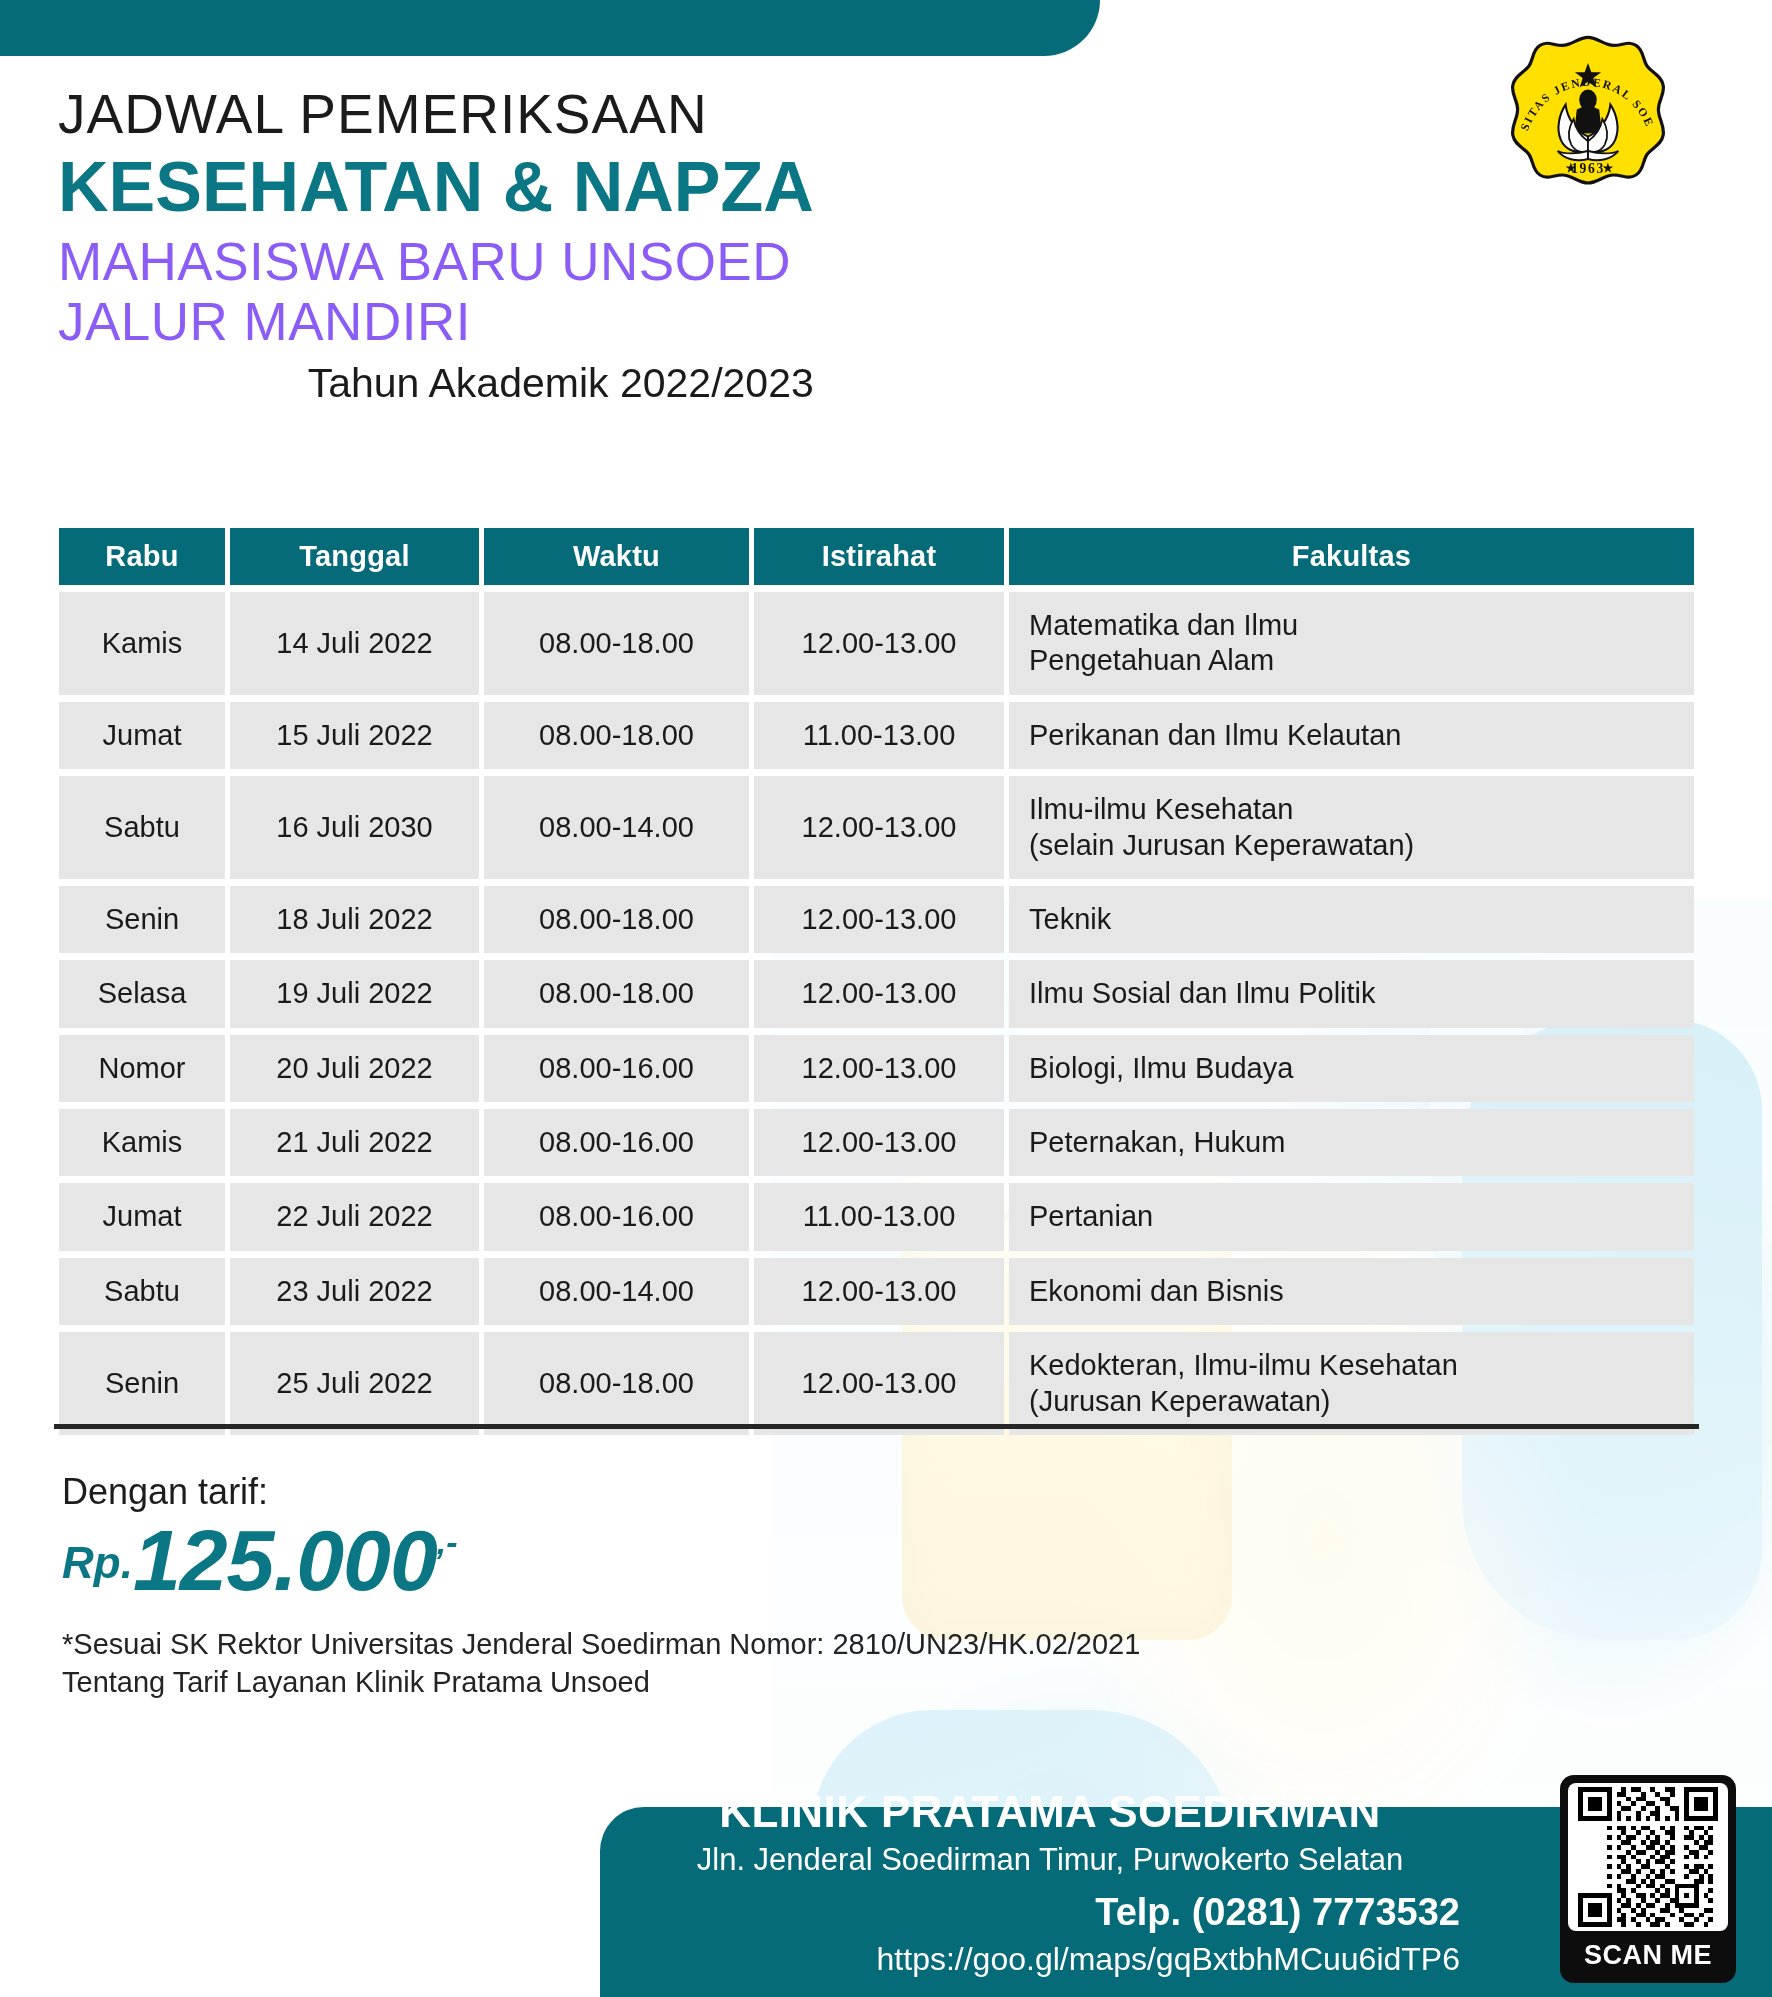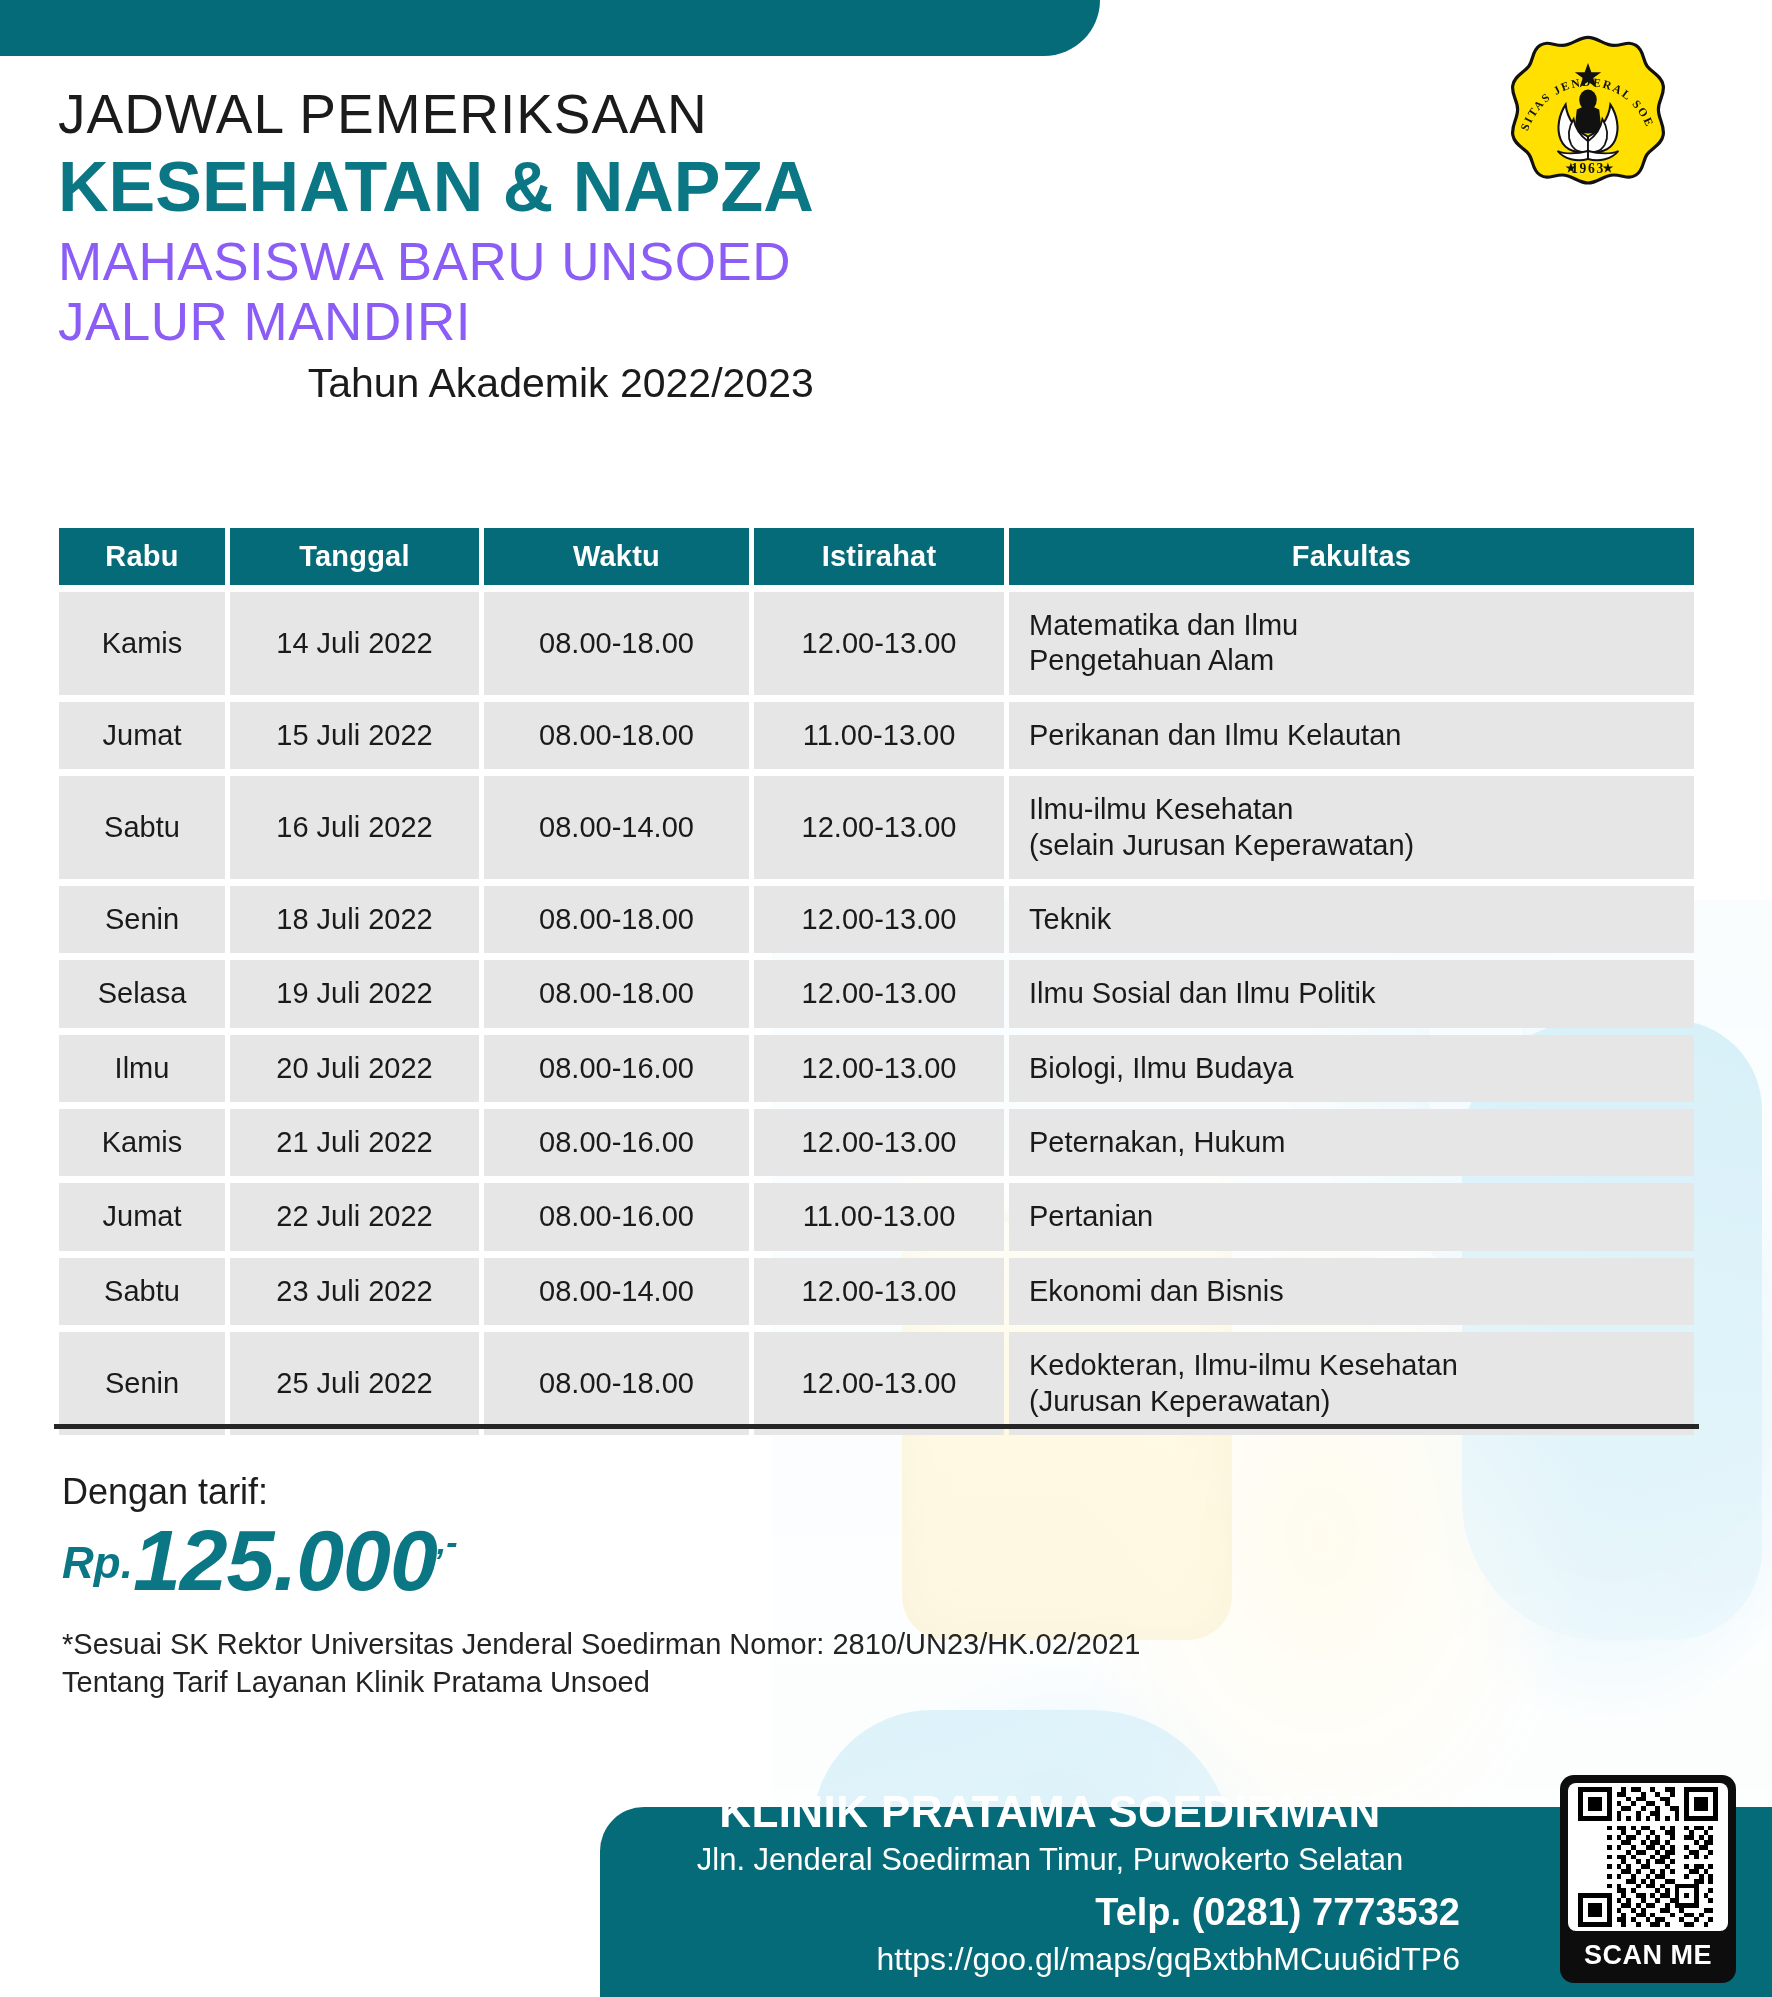--- a/index.html
+++ b/index.html
@@ -410,41 +410,41 @@
           </tr>
           <tr>
             <td>Jumat</td>
             <td>15 Juli 2022</td>
             <td>08.00-18.00</td>
             <td>11.00-13.00</td>
             <td class="fak">Perikanan dan Ilmu Kelautan</td>
           </tr>
           <tr>
             <td>Sabtu</td>
-            <td>16 Juli 2022</td>
+            <td>16 Juli 2030</td>
             <td>08.00-14.00</td>
             <td>12.00-13.00</td>
             <td class="fak">Ilmu-ilmu Kesehatan<br>(selain Jurusan Keperawatan)</td>
           </tr>
           <tr>
             <td>Senin</td>
             <td>18 Juli 2022</td>
             <td>08.00-18.00</td>
             <td>12.00-13.00</td>
             <td class="fak">Teknik</td>
           </tr>
           <tr>
             <td>Selasa</td>
             <td>19 Juli 2022</td>
             <td>08.00-18.00</td>
             <td>12.00-13.00</td>
             <td class="fak">Ilmu Sosial dan Ilmu Politik</td>
           </tr>
           <tr>
-            <td>Ilmu</td>
+            <td>Nomor</td>
             <td>20 Juli 2022</td>
             <td>08.00-16.00</td>
             <td>12.00-13.00</td>
             <td class="fak">Biologi, Ilmu Budaya</td>
           </tr>
           <tr>
             <td>Kamis</td>
             <td>21 Juli 2022</td>
             <td>08.00-16.00</td>
             <td>12.00-13.00</td>

